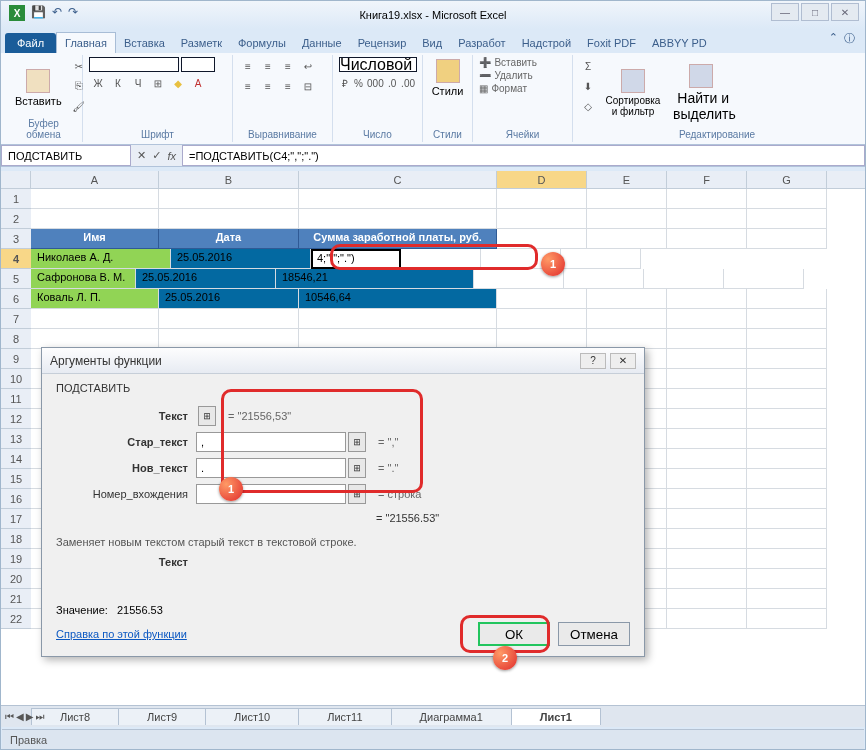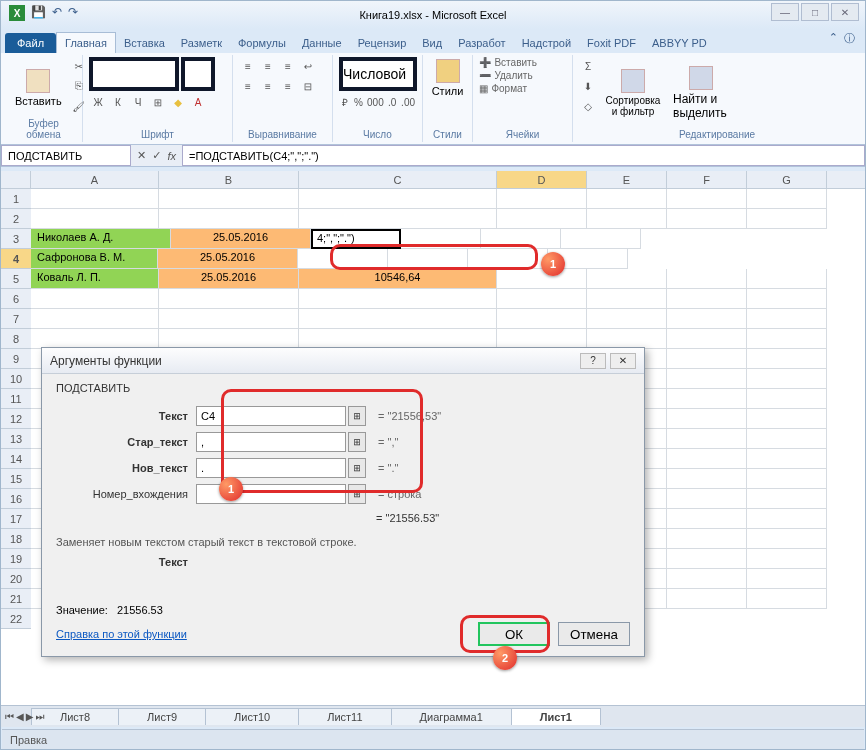--- a/index.html
+++ b/index.html
@@ -21,21 +21,21 @@
 
 .ribbon { height: 92px; background: #f6f9fd; border-bottom: 1px solid #b1c3da; display: flex; padding: 2px 4px; }
 .rgroup { border-right: 1px solid #d4dfee; padding: 2px 6px; display: flex; flex-direction: column; justify-content: space-between; position: relative; }
 .rgroup-label { font-size: 10px; color: #5a7aa3; text-align: center; margin-top: auto; }
 .rgroup-body { display: flex; gap: 4px; flex: 1; }
 .bigbtn { display: flex; flex-direction: column; align-items: center; justify-content: center; gap: 2px; padding: 2px 4px; }
 .bigbtn .ico { width: 24px; height: 24px; background: #f0e0c0; border: 1px solid #caa; }
 .smallbtn { width: 18px; height: 18px; border: 1px solid transparent; display: inline-flex; align-items: center; justify-content: center; font-size: 10px; color: #555; }
 .font-group { display: flex; flex-direction: column; gap: 2px; }
 .font-row { display: flex; gap: 2px; }
-.font-select { width: 90px; height: 34px; border: 4px solid #0f172a; background: #fff; font-size: 14px; }
+.font-select { width: 90px; height: 15px; border: 1px solid #0f172a; background: #fff; font-size: 16px; }
 .glabel-row { display: flex; align-items: center; gap: 3px; font-size: 10px; color: #666; }
 
 .namebox-row { height: 22px; display: flex; border-bottom: 1px solid #b1c3da; background: #e9eef6; }
 .namebox { width: 130px; border: 1px solid #aac; background: #fff; padding: 2px 6px; font-size: 11px; }
 .fx-btns { display: flex; align-items: center; gap: 6px; padding: 0 6px; }
 .fx-btns span { font-size: 11px; color: #555; }
 .formula-bar { flex: 1; background: #fff; border: 1px solid #aac; padding: 2px 6px; font-size: 11px; }
 
 .grid-area { position: absolute; top: 170px; left: 0; right: 0; bottom: 22px; background: #fff; overflow: hidden; }
 .colheaders { display: flex; height: 18px; background: #e9eef6; border-bottom: 1px solid #c2cdd9; }
@@ -43,21 +43,21 @@
 .colh { flex: none; border-right: 1px solid #c2cdd9; text-align: center; font-size: 11px; color: #555; line-height: 18px; }
 .rows { display: flex; }
 .rowheads { width: 30px; background: #e9eef6; }
 .rowheads div { height: 20px; border-bottom: 1px solid #c2cdd9; text-align: center; font-size: 11px; color: #555; line-height: 20px; }
 .rowheads div.active { background: #f8d788; font-weight: bold; }
 .cells { flex: 1; }
 .crow { display: flex; height: 20px; }
 .cell { border-right: 1px solid #d6dbe1; border-bottom: 1px solid #d6dbe1; padding: 2px 6px; font-size: 11px; overflow: hidden; white-space: nowrap; }
 .hdr-cell { background: #4f81bd; color: #fff; font-weight: bold; text-align: center; border-color: #2f5a95; }
 .name-cell { background: #91d455; }
-.data-cell { background: #fdba74; text-align: center; }
+.data-cell { background: #0369a1; }
 .formula-cell { border: 2px solid #000; background: #fff; padding: 1px 4px; }
 
 .callout-cell { border: 3px solid #e02b2b; border-radius: 10px; position: absolute; pointer-events: none; }
 .callout-badge { position: absolute; width: 24px; height: 24px; border-radius: 50%; background: radial-gradient(circle at 30% 30%, #ff9a66, #e02b2b); color: #fff; font-weight: bold; display: flex; align-items: center; justify-content: center; box-shadow: 0 1px 3px rgba(0,0,0,.4); }
 
 .dialog { position: absolute; left: 40px; top: 346px; width: 604px; height: 310px; background: #f0f0f0; border: 1px solid #8a98a8; box-shadow: 3px 3px 8px rgba(0,0,0,.3); }
 .dlg-title { height: 26px; background: linear-gradient(#fdfdfe, #e7ebf2); border-bottom: 1px solid #c6ced8; display: flex; align-items: center; padding: 0 8px; font-size: 12px; color: #333; }
 .dlg-close { margin-left: auto; display: flex; gap: 4px; }
 .dlg-close div { width: 26px; height: 16px; border: 1px solid #bbb; background: #eee; display: flex; align-items: center; justify-content: center; font-size: 10px; }
 .dlg-body { padding: 8px 14px; font-size: 11px; color: #333; }
@@ -223,21 +223,21 @@
           <div class="glabel-row">
               <span class="smallbtn">◇</span>
             </div>
         </div>
         <div class="bigbtn">
           <div class="ico" style="background:#d0d8e8"></div>
           <span style="font-size:10px;text-align:center;width:56px">Сортировка и фильтр</span>
         </div>
         <div class="bigbtn">
           <div class="ico" style="background:#d0d8e8"></div>
-          <span style="font-size:12px;text-align:left;width:56px">Найти и выделить</span>
+          <span style="font-size:14px;text-align:right;width:56px">Найти и выделить</span>
         </div>
       </div>
       <div class="rgroup-label">Редактирование</div>
     </div>
   </div>
 
   <div class="namebox-row">
     <input class="namebox" value="ПОДСТАВИТЬ" style="">
     <div class="fx-btns">
       <span>✕</span>
@@ -296,30 +296,40 @@
         <div class="crow">
             <div class="cell" style="width:128px"></div>
             <div class="cell" style="width:140px"></div>
             <div class="cell" style="width:198px"></div>
             <div class="cell" style="width:90px"></div>
             <div class="cell" style="width:80px"></div>
             <div class="cell" style="width:80px"></div>
             <div class="cell" style="width:80px"></div>
           </div>
         <div class="crow">
+          <div class="cell hdr-cell" style="width:128px">Имя</div>
+          <div class="cell hdr-cell" style="width:140px">Дата</div>
+          <div class="cell hdr-cell" style="width:198px">Сумма заработной платы, руб.</div>
+          <div class="cell" style="width:90px"></div>
+            <div class="cell" style="width:80px"></div>
+            <div class="cell" style="width:80px"></div>
+            <div class="cell" style="width:80px"></div>
+        </div>
+        <div class="crow">
           <div class="cell name-cell" style="width:140px">Николаев А. Д.</div>
           <div class="cell data-cell" style="width:140px">25.05.2016</div>
           <div class="cell formula-cell" style="width:90px">4;",";".")</div>
           <div class="cell" style="width:80px"></div>
             <div class="cell" style="width:80px"></div>
             <div class="cell" style="width:80px"></div>
         </div>
         <div class="crow">
-          <div class="cell name-cell" style="width:127px">Сафронова В. М.</div>
+          <div class="cell name-cell" style="width:105px">Сафронова В. М.</div>
           <div class="cell data-cell" style="width:140px">25.05.2016</div>
+          <div class="cell data-cell" style="width:198px">18546,21</div>
           <div class="cell" style="width:90px"></div>
             <div class="cell" style="width:80px"></div>
             <div class="cell" style="width:80px"></div>
             <div class="cell" style="width:80px"></div>
         </div>
         <div class="crow">
           <div class="cell name-cell" style="width:128px">Коваль Л. П.</div>
           <div class="cell data-cell" style="width:140px">25.05.2016</div>
           <div class="cell data-cell" style="width:198px">10546,64</div>
           <div class="cell" style="width:90px"></div>
@@ -500,21 +510,20 @@
       <div class="dlg-close">
         <div>?</div>
         <div>✕</div>
       </div>
     </div>
     <div class="dlg-body">
       <div class="dlg-fn">ПОДСТАВИТЬ</div>
       <div id="arg-rows">
           <div class="arg-row">
             <div class="arg-label">Текст</div>
-            <input class="arg-input" value="C4" style="">
             <div class="arg-picker">⊞</div>
             <div class="arg-result">= "21556,53"</div>
           </div>
           <div class="arg-row">
             <div class="arg-label">Стар_текст</div>
             <input class="arg-input" value="," style="">
             <div class="arg-picker">⊞</div>
             <div class="arg-result">= ","</div>
           </div>
           <div class="arg-row">

